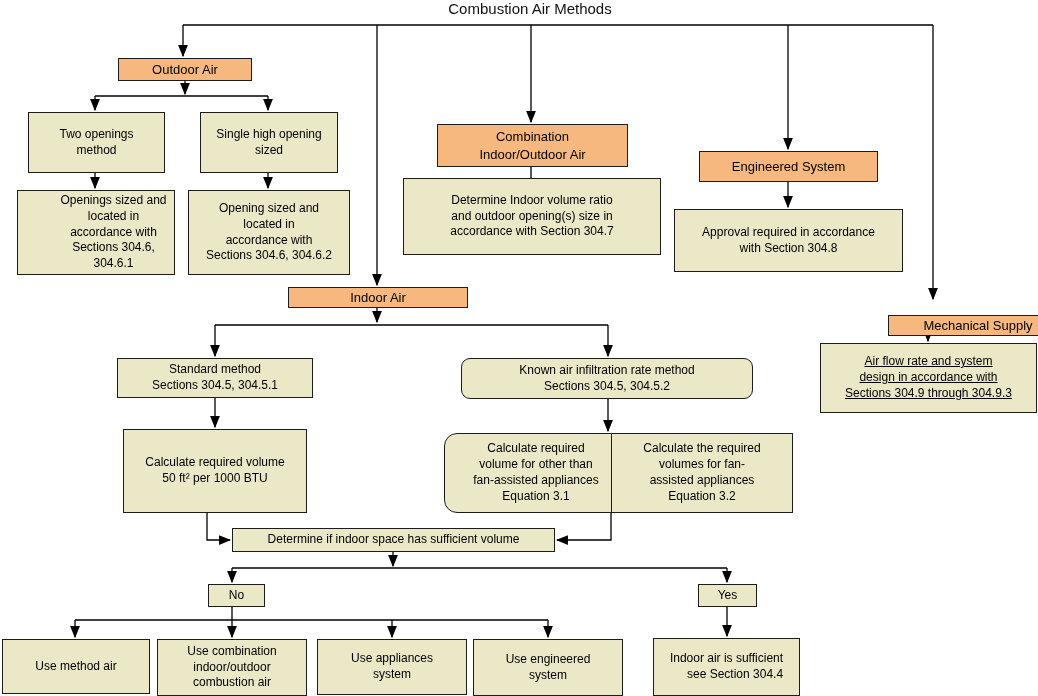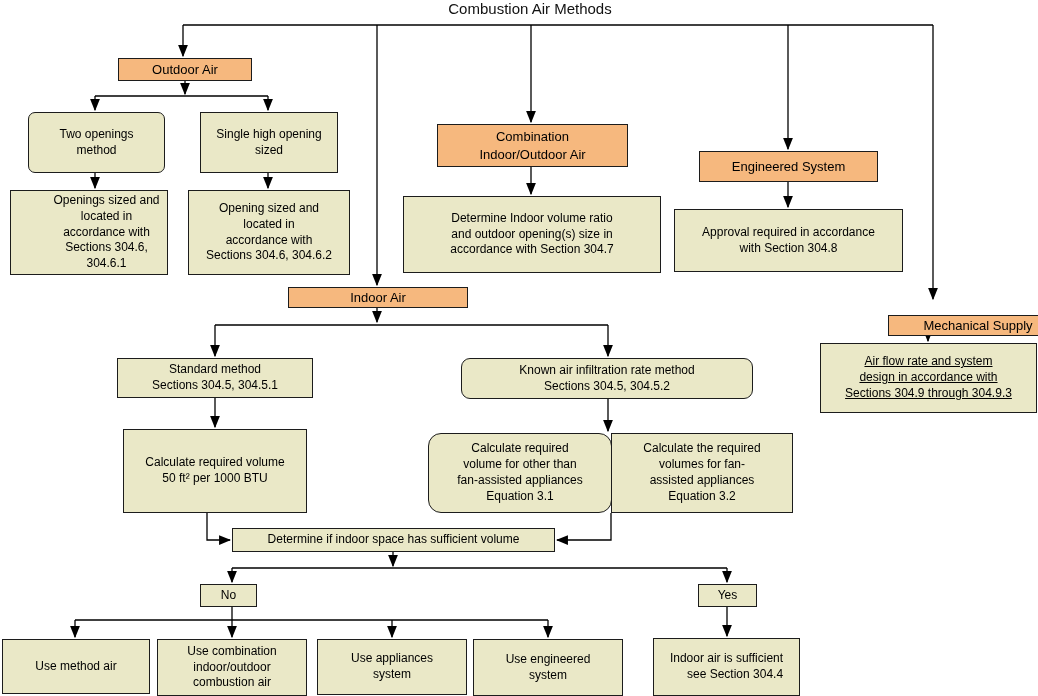--- a/index.html
+++ b/index.html
@@ -81,40 +81,40 @@
     <line x1="392" y1="620" x2="392" y2="637" marker-end="url(#arr)"></line>
     <line x1="548" y1="620" x2="548" y2="637" marker-end="url(#arr)"></line>
 
     <line x1="727" y1="607" x2="727" y2="636" marker-end="url(#arr)"></line>
   </svg>
 
   <div id="title">Combustion Air Methods</div>
 
   <div class="node cat" style="left:118px;top:58px;width:134px;height:23px;">Outdoor Air</div>
 
-  <div class="node" style="left:28px;top:112px;width:137px;height:61px;border-radius:7px;">Two openings
+  <div class="node" style="left:28px;top:112px;width:137px;height:61px;">Two openings
 method</div>
 
   <div class="node" style="left:200px;top:112px;width:138px;height:61px;">Single high opening
 sized</div>
 
-  <div class="node" style="left:10px;top:190px;width:158px;height:85px;padding-left:38px;">Openings sized and
+  <div class="node" style="left:17px;top:190px;width:158px;height:85px;padding-left:38px;">Openings sized and
 located in
 accordance with
 Sections 304.6, 304.6.1</div>
 
   <div class="node" style="left:188px;top:190px;width:162px;height:85px;">Opening sized and
 located in
 accordance with
 Sections 304.6, 304.6.2</div>
 
   <div class="node cat" style="left:437px;top:124px;width:191px;height:43px;">Combination
 Indoor/Outdoor Air</div>
 
-  <div class="node" style="left:403px;top:196px;width:258px;height:77px;">Determine Indoor volume ratio
+  <div class="node" style="left:403px;top:178px;width:258px;height:77px;">Determine Indoor volume ratio
 and outdoor opening(s) size in
 accordance with Section 304.7</div>
 
   <div class="node cat" style="left:699px;top:151px;width:179px;height:31px;">Engineered System</div>
 
   <div class="node" style="left:674px;top:209px;width:229px;height:63px;">Approval required in accordance
 with Section 304.8</div>
 
   <div class="node cat" style="left:288px;top:287px;width:180px;height:21px;">Indoor Air</div>
 
@@ -126,33 +126,33 @@
 
   <div class="node" style="left:117px;top:358px;width:196px;height:40px;">Standard method
 Sections 304.5, 304.5.1</div>
 
   <div class="node" style="left:461px;top:358px;width:292px;height:41px;border-radius:9px;">Known air infiltration rate method
 Sections 304.5, 304.5.2</div>
 
   <div class="node" style="left:123px;top:429px;width:184px;height:84px;">Calculate required volume
 50 ft² per 1000 BTU</div>
 
-  <div class="node" style="left:428px;top:433px;width:184px;height:80px;border-radius:13px;">Calculate required
+  <div class="node" style="left:444px;top:433px;width:184px;height:80px;border-radius:13px;">Calculate required
 volume for other than
 fan-assisted appliances
 Equation 3.1</div>
 
   <div class="node" style="left:611px;top:433px;width:182px;height:80px;">Calculate the required
 volumes for fan-
 assisted appliances
 Equation 3.2</div>
 
   <div class="node" style="left:232px;top:528px;width:323px;height:24px;">Determine if indoor space has sufficient volume</div>
 
-  <div class="node" style="left:200px;top:584px;width:57px;height:23px;">No</div>
+  <div class="node" style="left:208px;top:584px;width:57px;height:23px;">No</div>
 
   <div class="node" style="left:698px;top:584px;width:59px;height:23px;">Yes</div>
 
   <div class="node" style="left:2px;top:639px;width:148px;height:55px;">Use method air</div>
 
   <div class="node" style="left:157px;top:639px;width:150px;height:57px;">Use combination
 indoor/outdoor
 combustion air</div>
 
   <div class="node" style="left:317px;top:639px;width:150px;height:56px;">Use appliances

